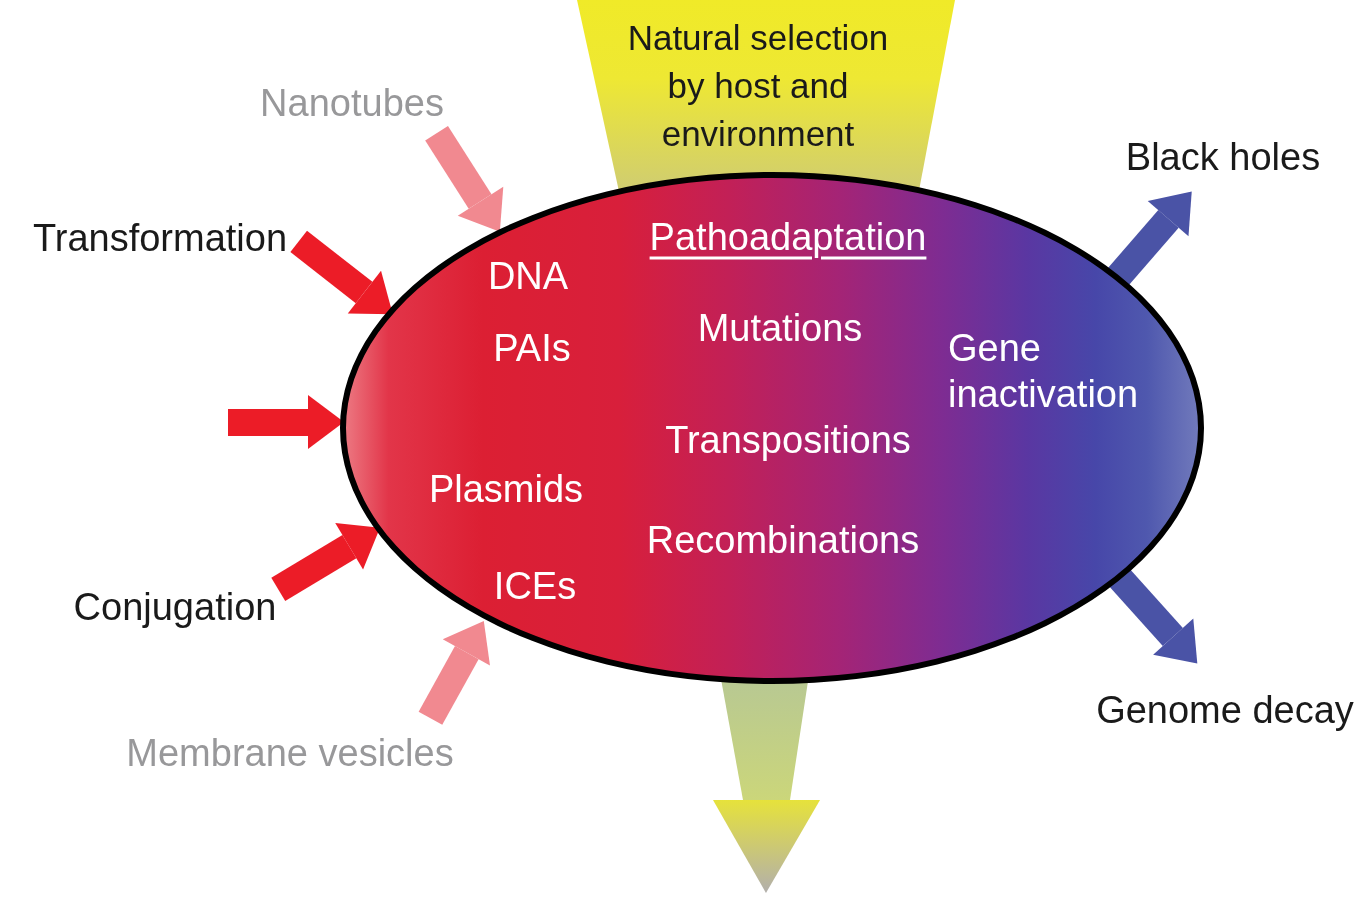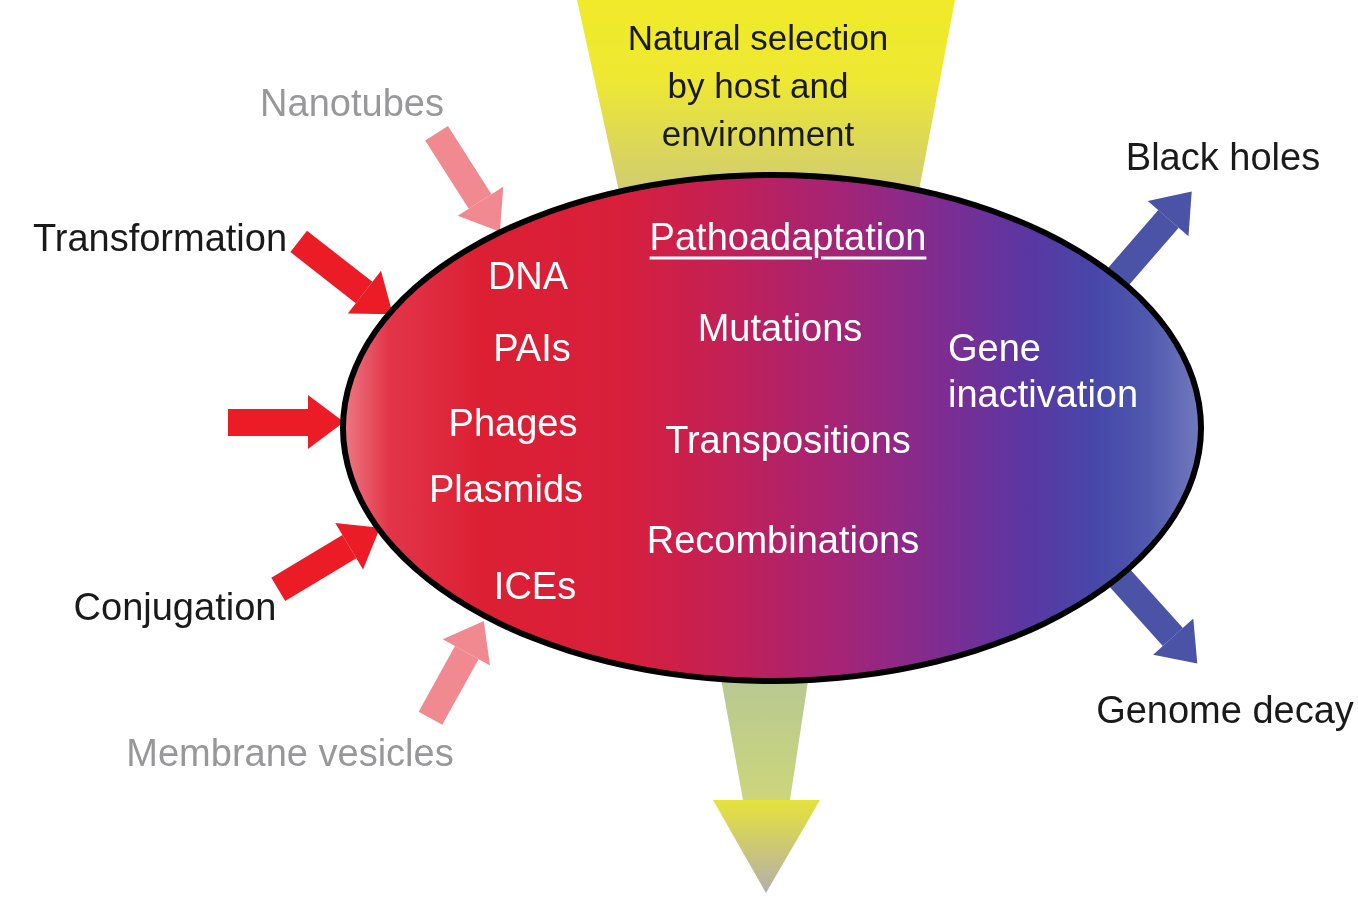--- a/index.html
+++ b/index.html
@@ -113,21 +113,20 @@
       <div class="shaft"></div>
       <div class="head"></div>
     </div>
 
   <div class="ellipse"></div>
 
   <div class="ctext white title-underline" style="left:788px;top:237px;">Pathoadaptation</div>
 
   <div class="ctext white" style="left:528px;top:276px;">DNA</div>
   <div class="ctext white" style="left:532px;top:348px;">PAIs</div>
-  <div class="ctext white" style="left:513px;top:423px;">Phages</div>
   <div class="ctext white" style="left:506px;top:489px;">Plasmids</div>
   <div class="ctext white" style="left:535px;top:586px;">ICEs</div>
 
   <div class="ctext white" style="left:780px;top:328px;">Mutations</div>
   <div class="ctext white" style="left:788px;top:432px;margin-top:8px;">Transpositions</div>
   <div class="ctext white" style="left:783px;top:540px;">Recombinations</div>
 
   <div class="lblock" style="left:948px;top:325px;">
     <div>Gene</div>
     <div>inactivation</div>

